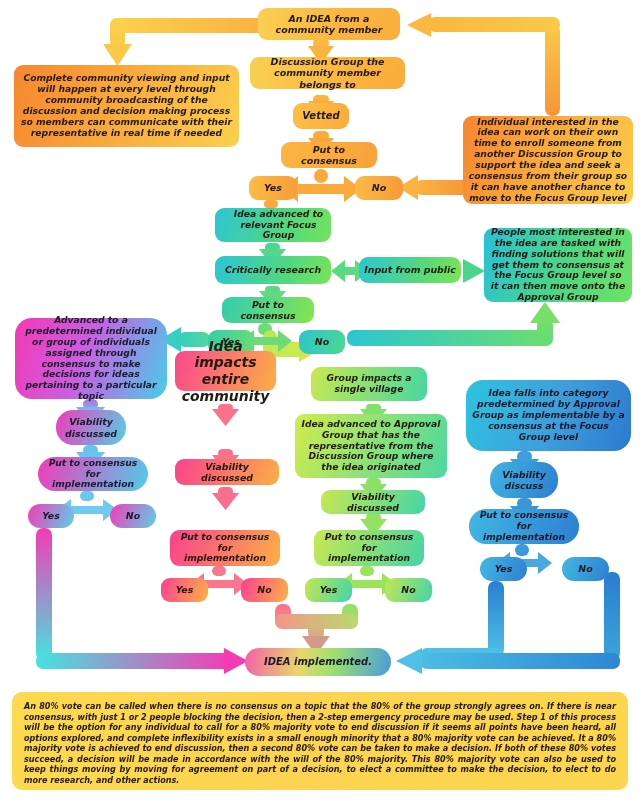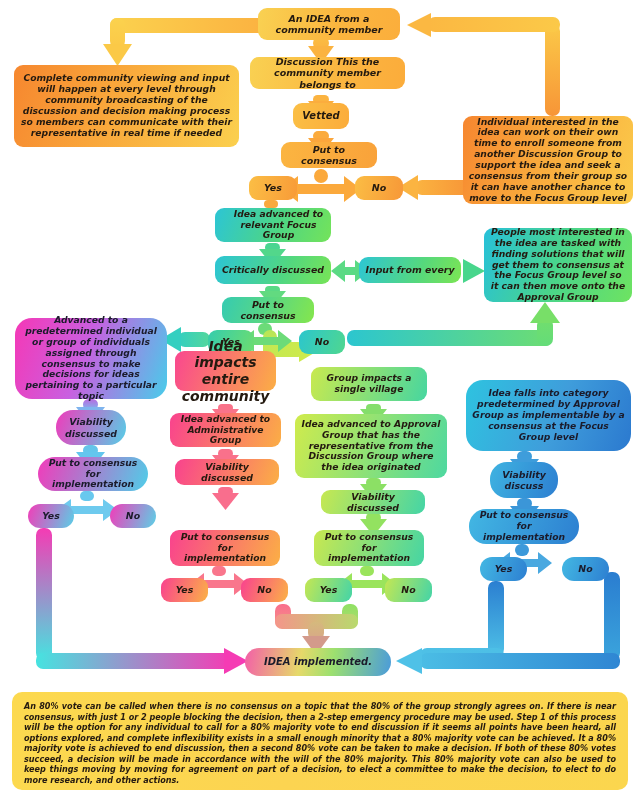--- a/index.html
+++ b/index.html
@@ -305,21 +305,21 @@
   <div class="arrowhead" style="left:396px;top:648px;">
     <svg width="26" height="26" viewBox="0 0 26 26">
         <polygon points="0,13 26,0 26,26" fill="#4fc1e7"></polygon>
       </svg>
   </div>
 
   <div class="node" style="left:258px;top:8px;width:142px;height:32px;font-size:9.5px;
               background:linear-gradient(100deg,#f9d152 0%,#fbb63f 55%,#fbae3c 100%);">An IDEA from a community member</div>
 
   <div class="node" style="left:250px;top:57px;width:155px;height:32px;font-size:9.5px;
-              background:linear-gradient(100deg,#f9d152 0%,#fbb540 60%,#fbac3b 100%);">Discussion This the community member belongs to</div>
+              background:linear-gradient(100deg,#f9d152 0%,#fbb540 60%,#fbac3b 100%);">Discussion Group the community member belongs to</div>
 
   <div class="node" style="left:293px;top:103px;width:56px;height:26px;font-size:10px;
               background:linear-gradient(100deg,#fbbf45 0%,#fbac3b 100%);">Vetted</div>
 
   <div class="node" style="left:281px;top:142px;width:96px;height:26px;font-size:9.5px;
               background:linear-gradient(100deg,#fbb541 0%,#f9a23a 100%);">Put to consensus</div>
 
   <div class="node" style="left:249px;top:176px;width:48px;height:24px;font-size:9.5px;
               background:linear-gradient(100deg,#fbbe45 0%,#f89b38 100%);">Yes</div>
 
@@ -329,24 +329,24 @@
   <div class="node" style="left:14px;top:65px;width:225px;height:82px;font-size:9.2px;
               background:linear-gradient(110deg,#f6872f 0%,#f9a53a 40%,#fbd04e 100%);">Complete community viewing and input will happen at every level through community broadcasting of the discussion and decision making process so members can communicate with their representative in real time if needed</div>
 
   <div class="node" style="left:463px;top:116px;width:170px;height:88px;font-size:9.2px;
               background:linear-gradient(110deg,#f6862f 0%,#f9a93c 45%,#fbcb4b 100%);">Individual interested in the idea can work on their own time to enroll someone from another Discussion Group to support the idea and seek a consensus from their group so it can have another chance to move to the Focus Group level</div>
 
   <div class="node" style="left:215px;top:208px;width:116px;height:34px;font-size:9.2px;
               background:linear-gradient(110deg,#2cc5d5 0%,#4ed683 55%,#74e35a 100%);padding-left:16px;">Idea advanced to relevant Focus Group</div>
 
   <div class="node" style="left:215px;top:256px;width:116px;height:28px;font-size:9.4px;
-              background:linear-gradient(110deg,#2cc5d5 0%,#51d781 60%,#78e456 100%);">Critically discussed</div>
+              background:linear-gradient(110deg,#2cc5d5 0%,#51d781 60%,#78e456 100%);">Critically research</div>
 
   <div class="node" style="left:359px;top:257px;width:102px;height:26px;font-size:9.4px;
-              background:linear-gradient(110deg,#2dc6d4 0%,#56d87c 60%,#7ce553 100%);">Input from every</div>
+              background:linear-gradient(110deg,#2dc6d4 0%,#56d87c 60%,#7ce553 100%);">Input from public</div>
 
   <div class="node" style="left:484px;top:228px;width:148px;height:74px;font-size:9.2px;
               background:linear-gradient(110deg,#27c0da 0%,#4ad58a 50%,#6ee361 100%);">People most interested in the idea are tasked with finding solutions that will get them to consensus at the Focus Group level so it can then move onto the Approval Group</div>
 
   <div class="node" style="left:222px;top:297px;width:92px;height:26px;font-size:9.4px;
               background:linear-gradient(110deg,#35cbb2 0%,#62da78 60%,#85e64c 100%);">Put to consensus</div>
 
   <div class="node" style="left:208px;top:330px;width:46px;height:24px;font-size:9.4px;
               background:linear-gradient(110deg,#35cdad 0%,#6ddd6f 100%);">Yes</div>
 
@@ -364,22 +364,20 @@
 
   <div class="node dark" style="left:28px;top:504px;width:46px;height:24px;font-size:9.4px;
               background:linear-gradient(110deg,#f33cb8 0%,#58d0e7 100%);">Yes</div>
 
   <div class="node dark" style="left:110px;top:504px;width:46px;height:24px;font-size:9.4px;
               background:linear-gradient(110deg,#f23cb9 0%,#5bd1e6 100%);">No</div>
 
   <div class="node" style="left:175px;top:351px;width:101px;height:40px;font-size:14px;
               background:linear-gradient(110deg,#f9478f 0%,#fbae45 100%);">Idea impacts entire community</div>
 
-  <div class="node" style="left:170px;top:413px;width:111px;height:34px;font-size:9.2px;
-              background:linear-gradient(110deg,#f9428e 0%,#fbae45 100%);">Idea advanced to Administrative Group</div>
 
   <div class="node" style="left:175px;top:459px;width:104px;height:26px;font-size:9.4px;
               background:linear-gradient(110deg,#f9428e 0%,#fbaf45 100%);">Viability discussed</div>
 
   <div class="node" style="left:170px;top:530px;width:110px;height:36px;font-size:9.2px;
               background:linear-gradient(110deg,#f9428e 0%,#fbaf45 100%);">Put to consensus for implementation</div>
 
   <div class="node" style="left:161px;top:578px;width:47px;height:24px;font-size:9.4px;
               background:linear-gradient(110deg,#f9418f 0%,#fbb246 100%);">Yes</div>
 

